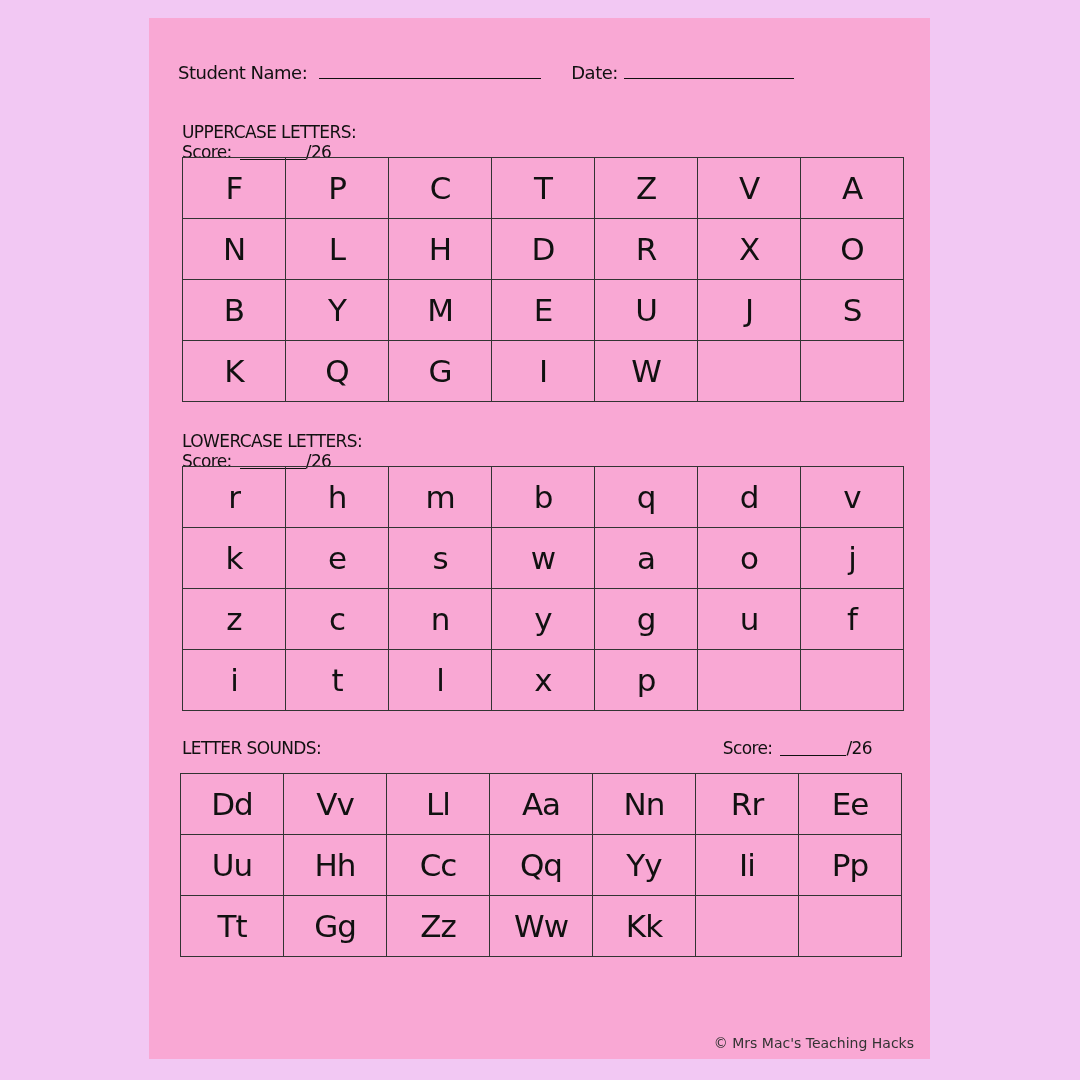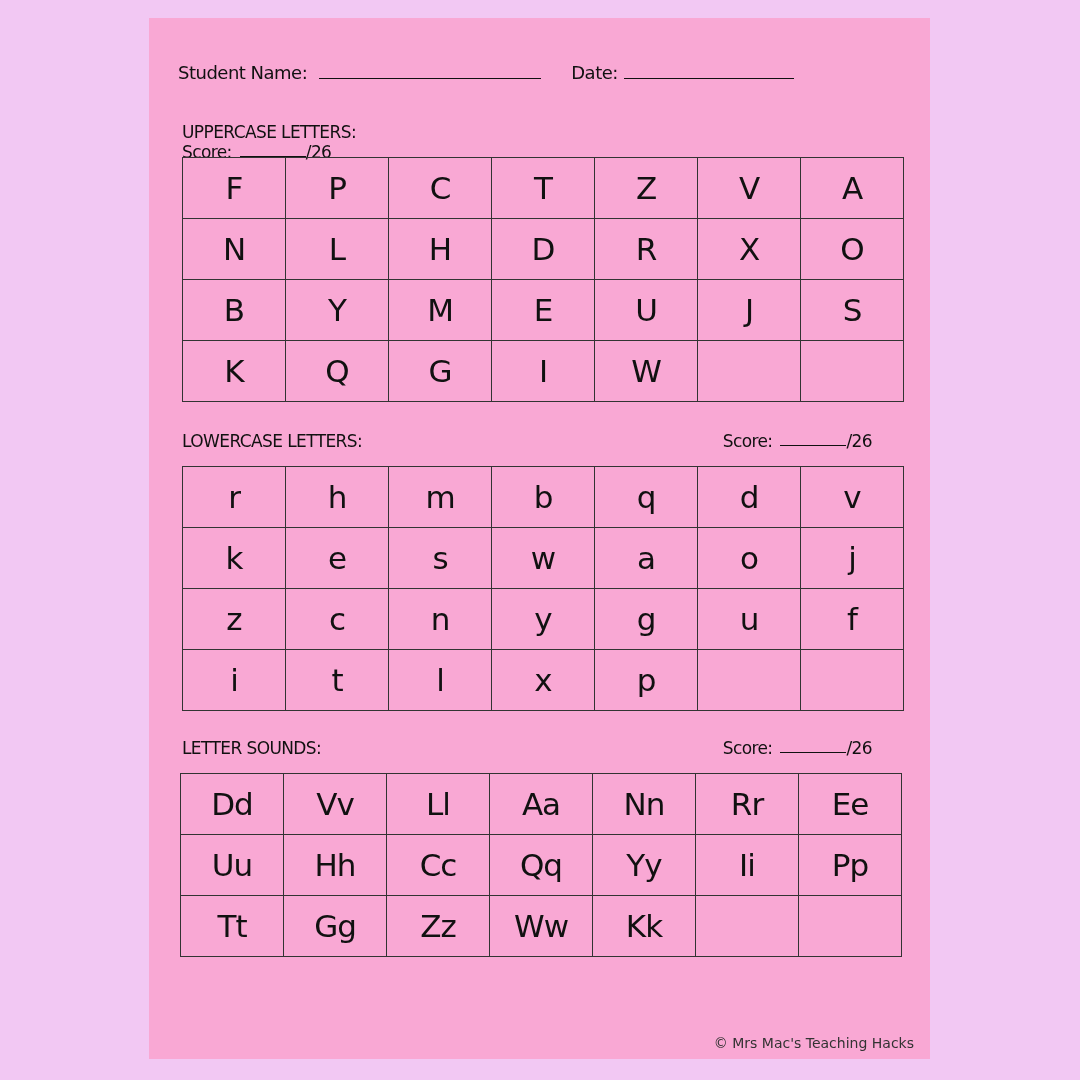--- a/index.html
+++ b/index.html
@@ -35,21 +35,21 @@
     .date-blank { width: 170px; margin-left: 6px; }
 
     .section-head {
       position: absolute;
       left: 33px; width: 690px;
       display: flex; justify-content: space-between; align-items: baseline;
       font-size: 17px;
       letter-spacing: -0.6px;
     }
     .section-title { text-transform: uppercase; }
-    .score { display: flex; align-items: flex-start; }
+    .score { display: flex; align-items: center; }
     .score .blank { width: 66px; margin-left: 8px; height: 14px; }
 
     table.grid {
       position: absolute;
       border-collapse: collapse;
       table-layout: fixed;
     }
     table.grid td {
       border: 1.6px solid #333;
       width: 102px; height: 60px;
@@ -127,21 +127,21 @@
       <td>Q</td>
       <td>G</td>
       <td>I</td>
       <td>W</td>
       <td></td>
       <td></td>
     </tr>
   </tbody>
     </table>
 
-  <div class="section-head" style="top:413px;">
+  <div class="section-head" style="top:413px;flex-direction:column;">
     <span class="section-title">LOWERCASE LETTERS:</span>
     <span class="score">
       <span>Score:</span>
       <span class="blank"></span>
       <span>/26</span>
     </span>
   </div>
   <table class="grid t2">
     <tbody>
         <tr>

